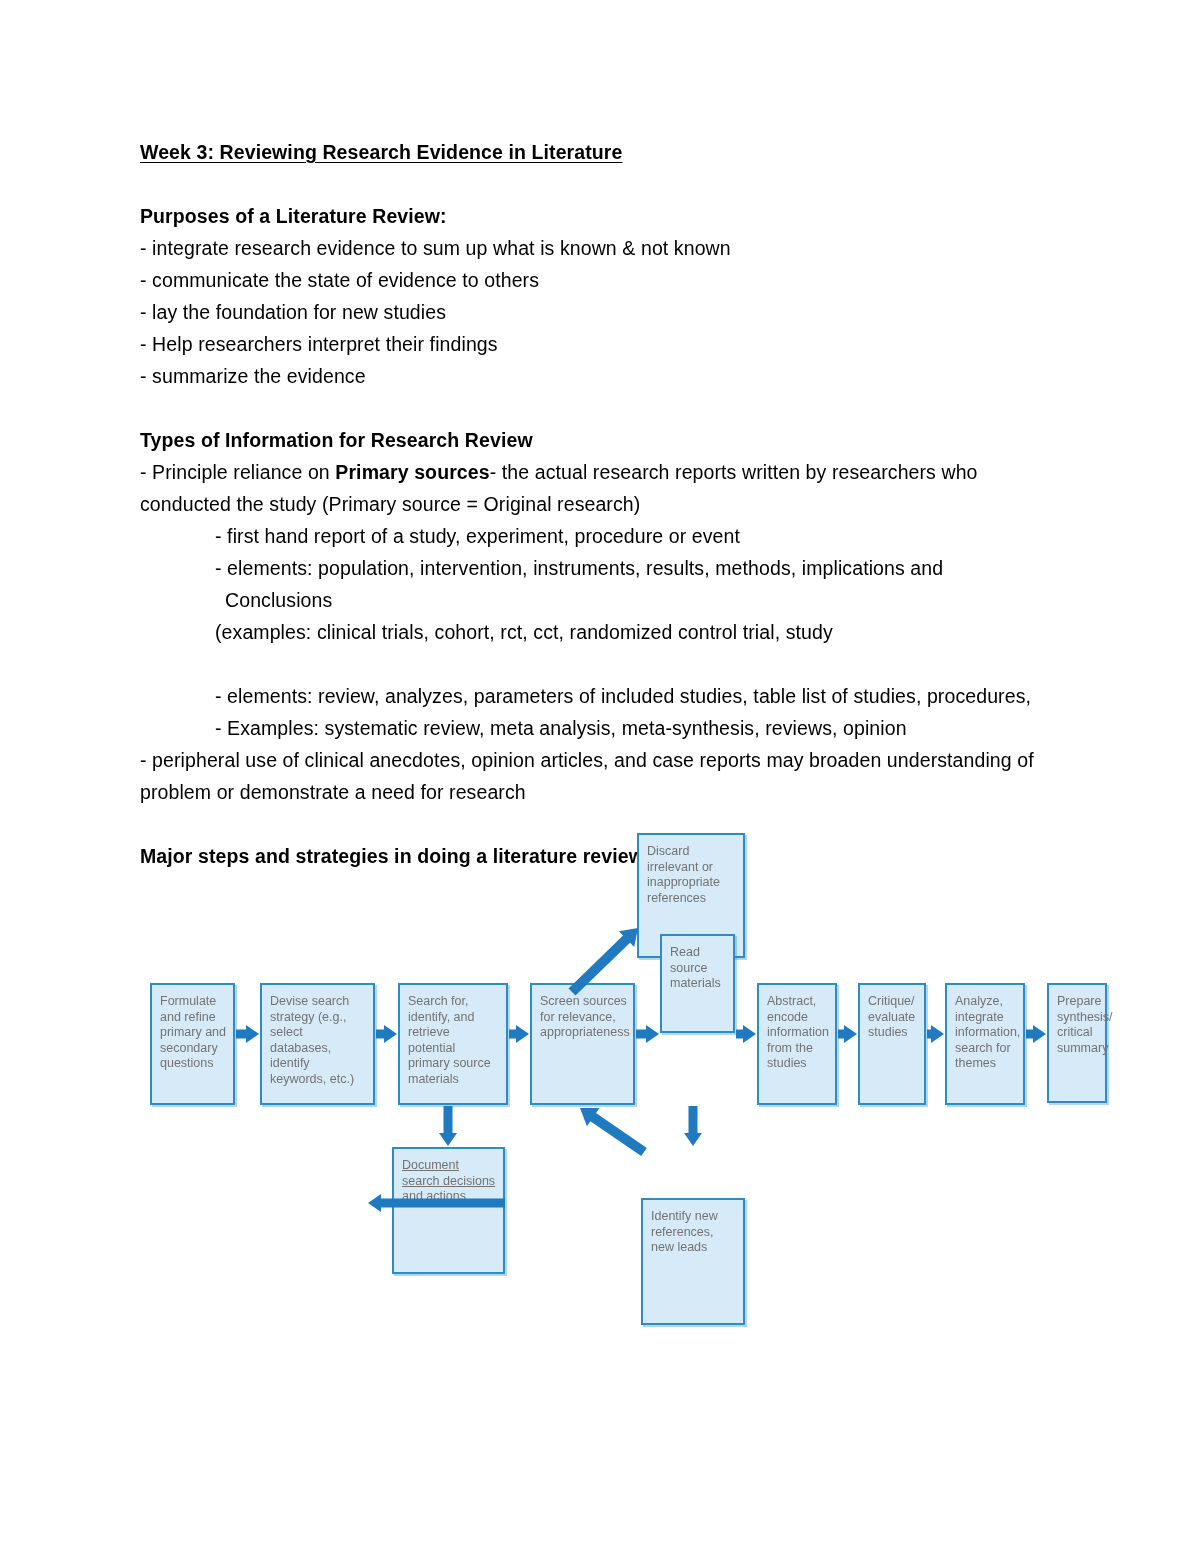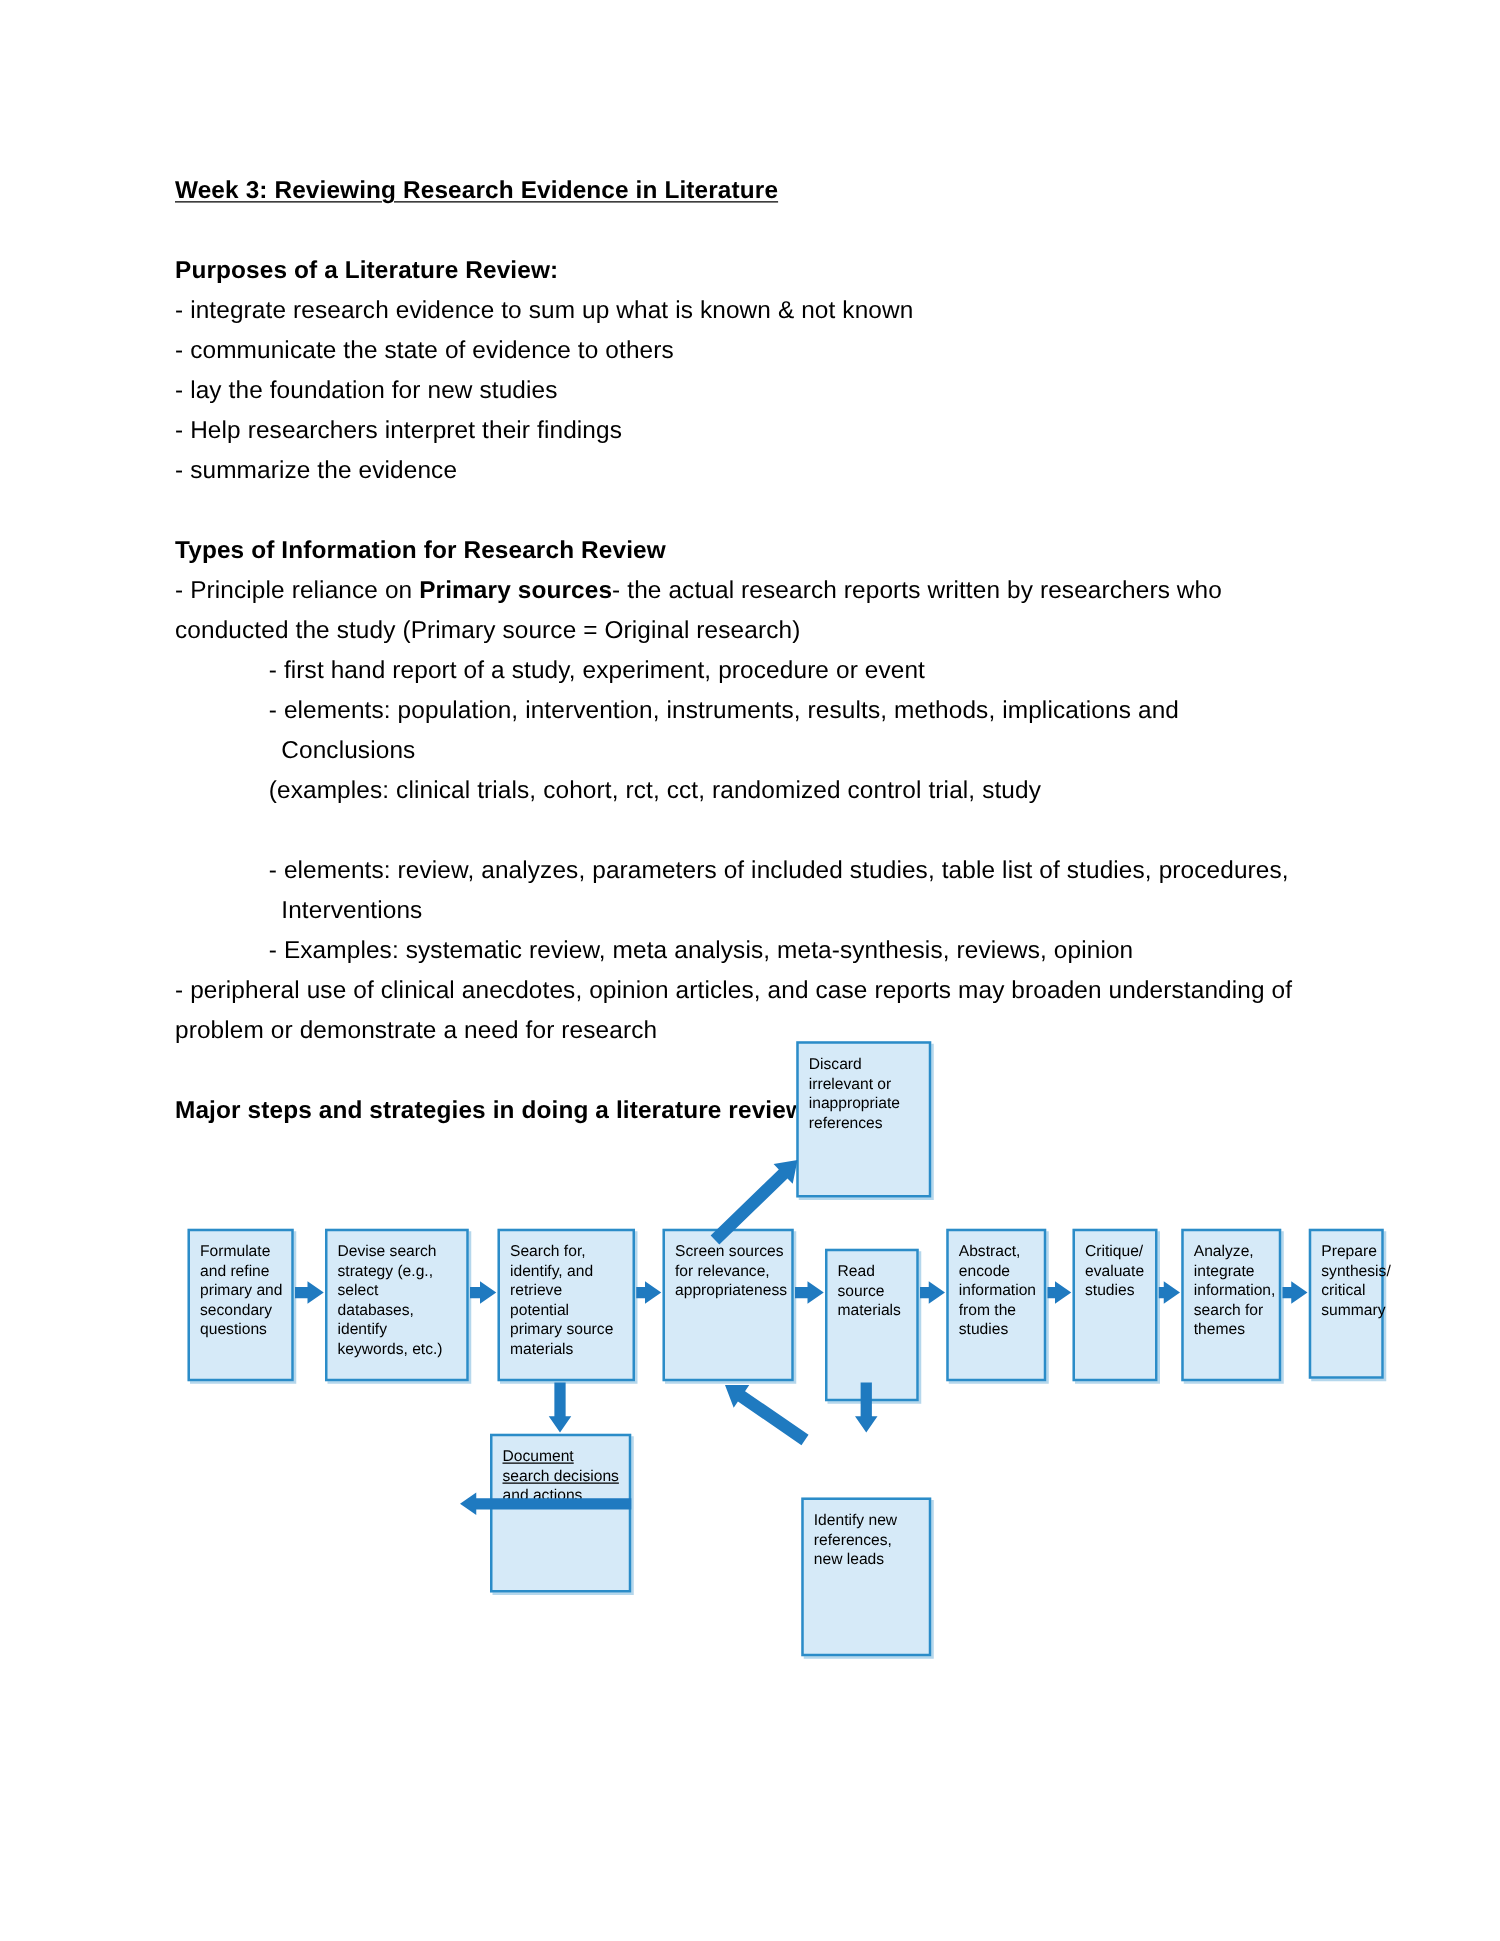--- a/index.html
+++ b/index.html
@@ -54,21 +54,21 @@
     top: 0;
     width: 1200px;
     height: 1553px;
     pointer-events: none;
   }
   .fbox {
     position: absolute;
     box-sizing: border-box;
     background: #d6eaf8;
     border: 2px solid #2b8cc8;
-    color: #000000;
+    color: #737373;
     font-size: 12.5px;
     line-height: 15.5px;
     padding: 9px 6px 4px 8px;
     font-family: "Liberation Sans", sans-serif;
     pointer-events: auto;
   }
   .fbox.shadow {
     box-shadow: 2px 2px 0 rgba(43,140,200,.35);
   }
 </style>
@@ -97,37 +97,36 @@
 
     <div class="ln ind1">- first hand report of a study, experiment, procedure or event</div>
     <div class="ln ind1">- elements: population, intervention, instruments, results, methods, implications and</div>
     <div class="ln ind2">Conclusions</div>
     <div class="ln ind1">(examples: clinical trials, cohort, rct, cct, randomized control trial, study</div>
 
     <div class="spacer"></div>
 
 
     <div class="ln ind1">- elements: review, analyzes, parameters of included studies, table list of studies, procedures,</div>
-    <div class="ln ind2">Interventions</div>
     <div class="ln ind1">- Examples: systematic review, meta analysis, meta-synthesis, reviews, opinion</div>
 
     <div class="ln">- peripheral use of clinical anecdotes, opinion articles, and case reports may broaden understanding of problem or demonstrate a need for research</div>
 
     <div class="spacer"></div>
 
     <div class="ln hd">Major steps and strategies in doing a literature review:</div>
   </div>
 
   <div id="flow-boxes">
       <div class="fbox shadow" style="left: 637px; top: 833px; width: 108px; height: 125px;">Discard irrelevant or inappropriate references</div>
       <div class="fbox shadow" style="left: 150px; top: 983px; width: 85px; height: 122px;">Formulate and refine primary and secondary questions</div>
       <div class="fbox shadow" style="left: 260px; top: 983px; width: 115px; height: 122px;">Devise search strategy (e.g., select databases, identify keywords, etc.)</div>
       <div class="fbox shadow" style="left: 398px; top: 983px; width: 110px; height: 122px;">Search for, identify, and retrieve potential primary source materials</div>
       <div class="fbox shadow" style="left: 530px; top: 983px; width: 105px; height: 122px;">Screen sources for relevance, appropriateness</div>
-      <div class="fbox shadow" style="left: 660px; top: 999px; width: 75px; height: 122px;">Read source materials</div>
+      <div class="fbox shadow" style="left: 660px; top: 934px; width: 75px; height: 99px;">Read source materials</div>
       <div class="fbox shadow" style="left: 757px; top: 983px; width: 80px; height: 122px;">Abstract, encode information from the studies</div>
       <div class="fbox shadow" style="left: 858px; top: 983px; width: 68px; height: 122px;">Critique/ evaluate studies</div>
       <div class="fbox shadow" style="left: 945px; top: 983px; width: 80px; height: 122px;">Analyze, integrate information, search for themes</div>
       <div class="fbox shadow" style="left: 1047px; top: 983px; width: 60px; height: 120px;">Prepare synthesis/ critical summary</div>
       <div class="fbox shadow" style="left: 392px; top: 1147px; width: 113px; height: 127px; text-decoration: underline;">Document search decisions and actions</div>
       <div class="fbox shadow" style="left: 641px; top: 1198px; width: 104px; height: 127px;">Identify new references, new leads</div>
     </div>
   <svg id="flow" viewBox="0 0 1200 1553">
       <polygon points="236,1038.5 246,1038.5 246,1043 259,1034 246,1025 246,1029.5 236,1029.5" fill="#1f7ac0"></polygon>
       <polygon points="376,1038.5 384,1038.5 384,1043 397,1034 384,1025 384,1029.5 376,1029.5" fill="#1f7ac0"></polygon>

